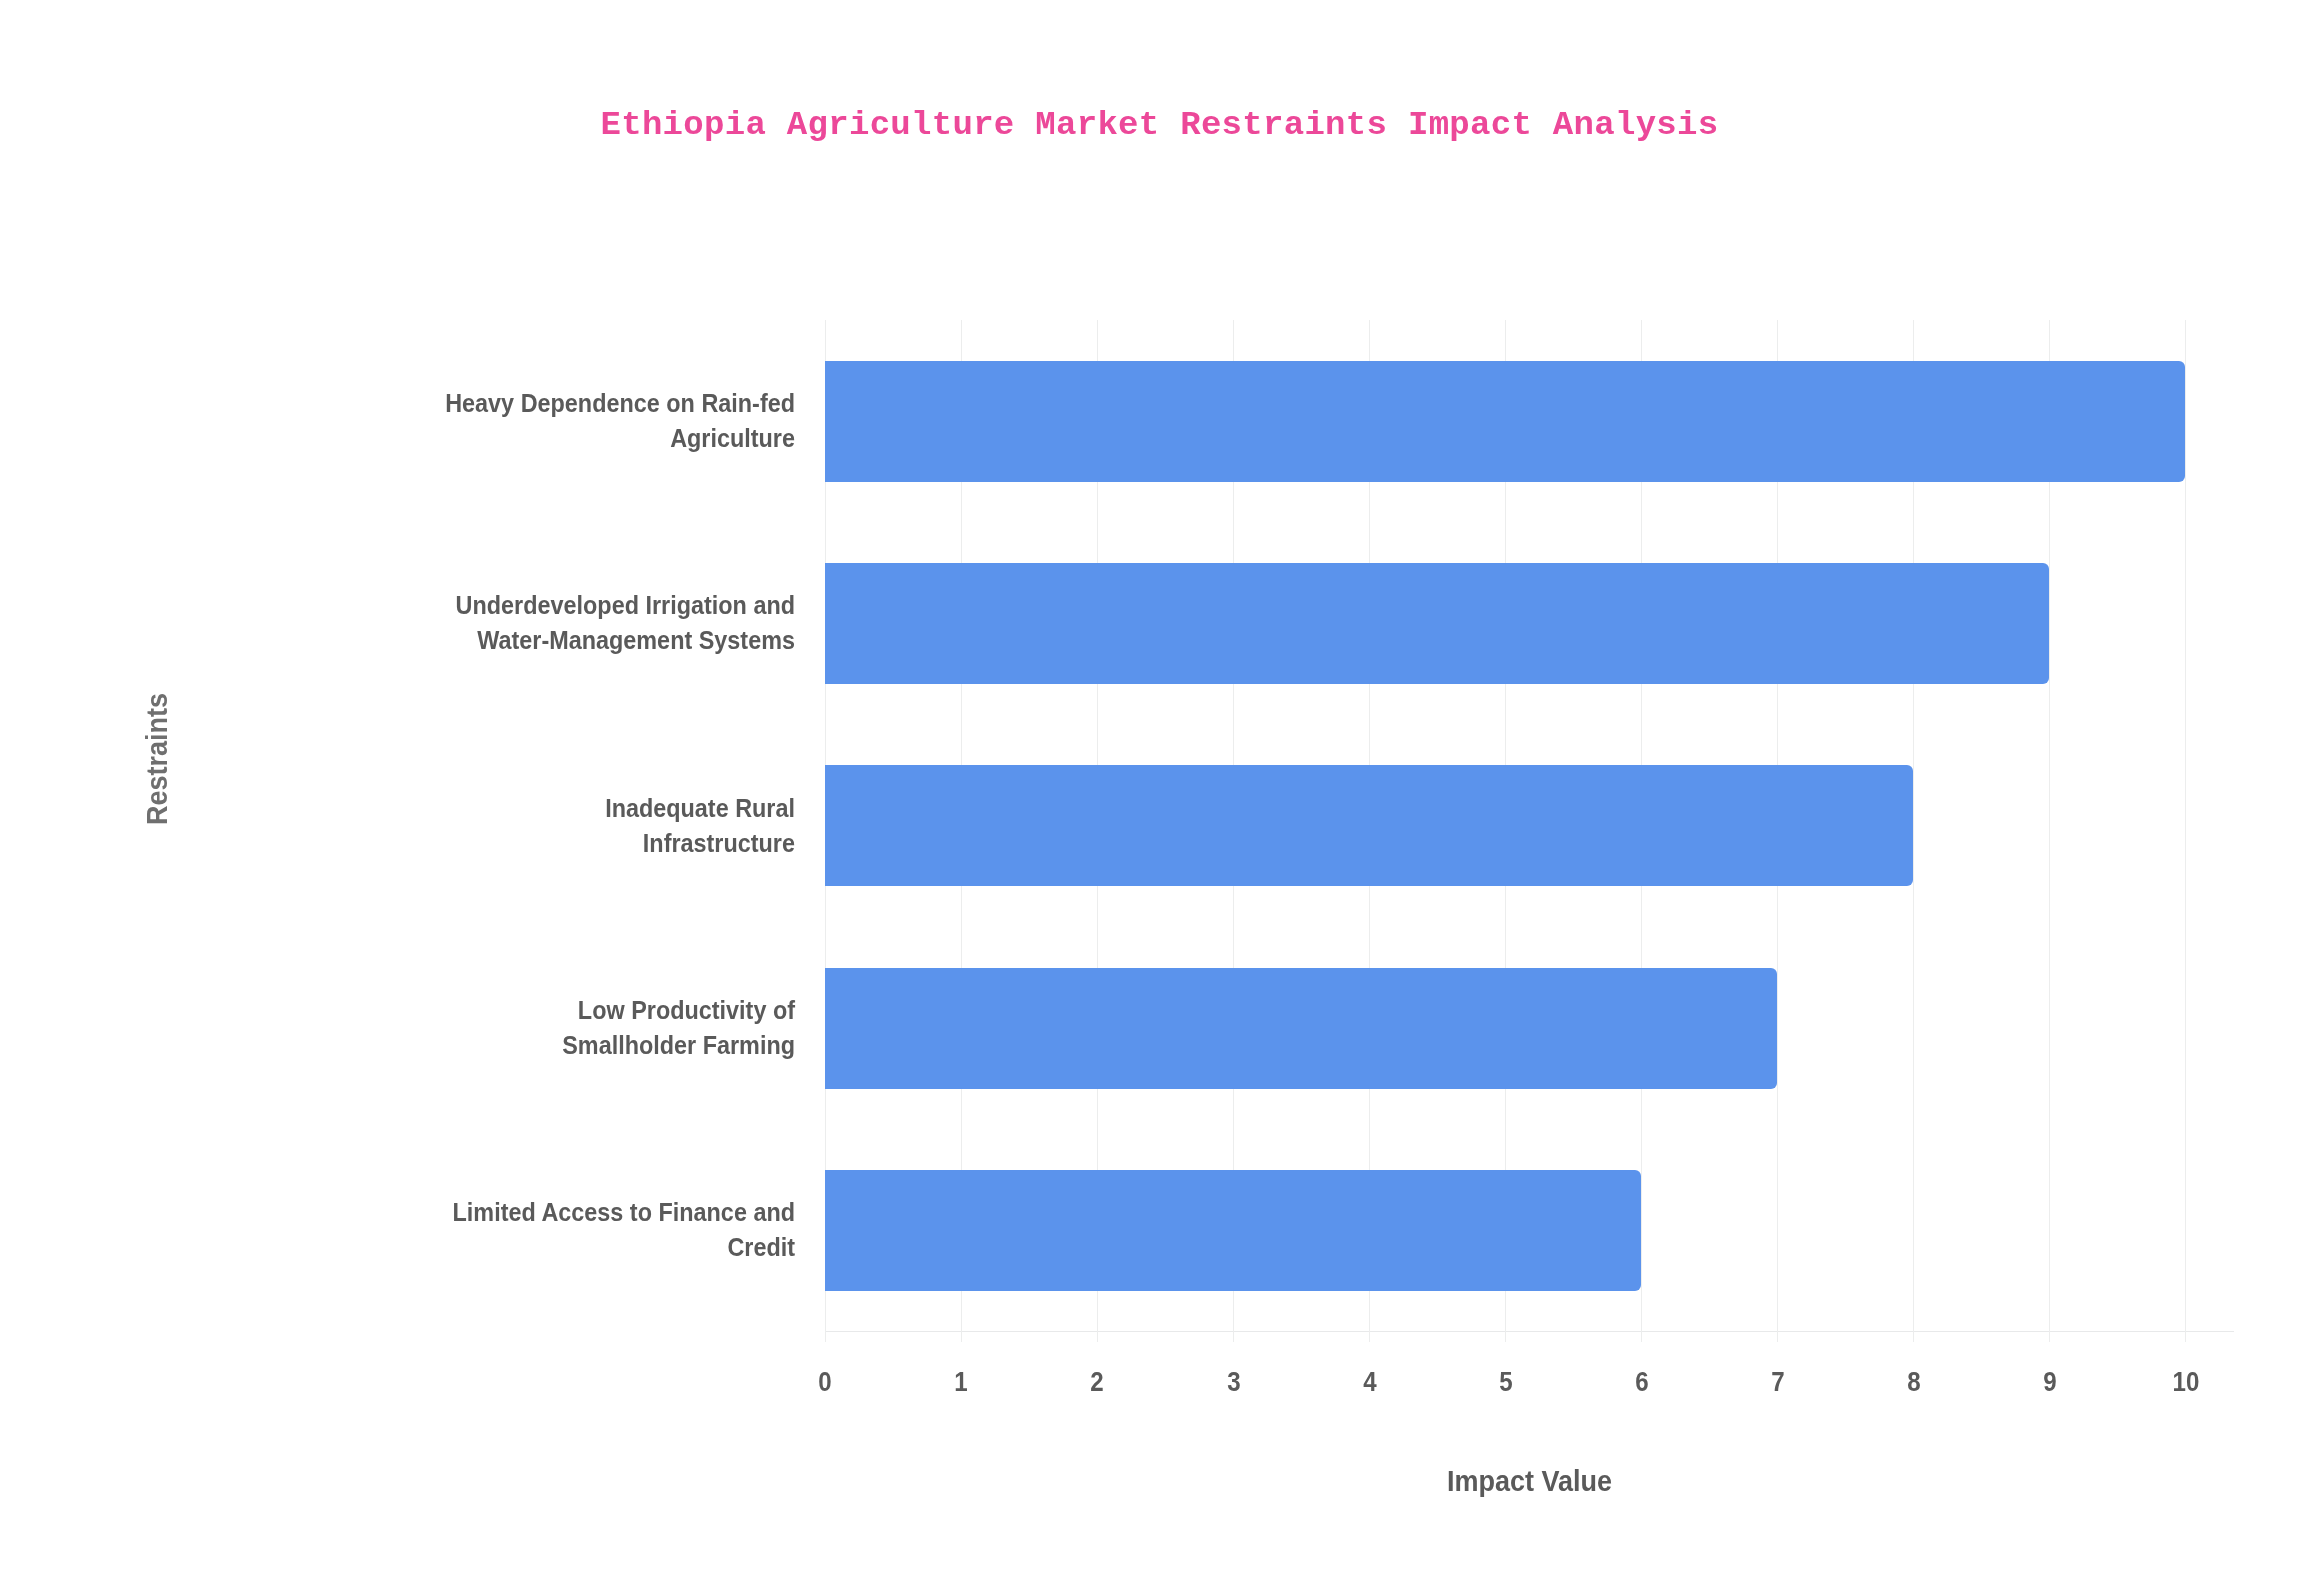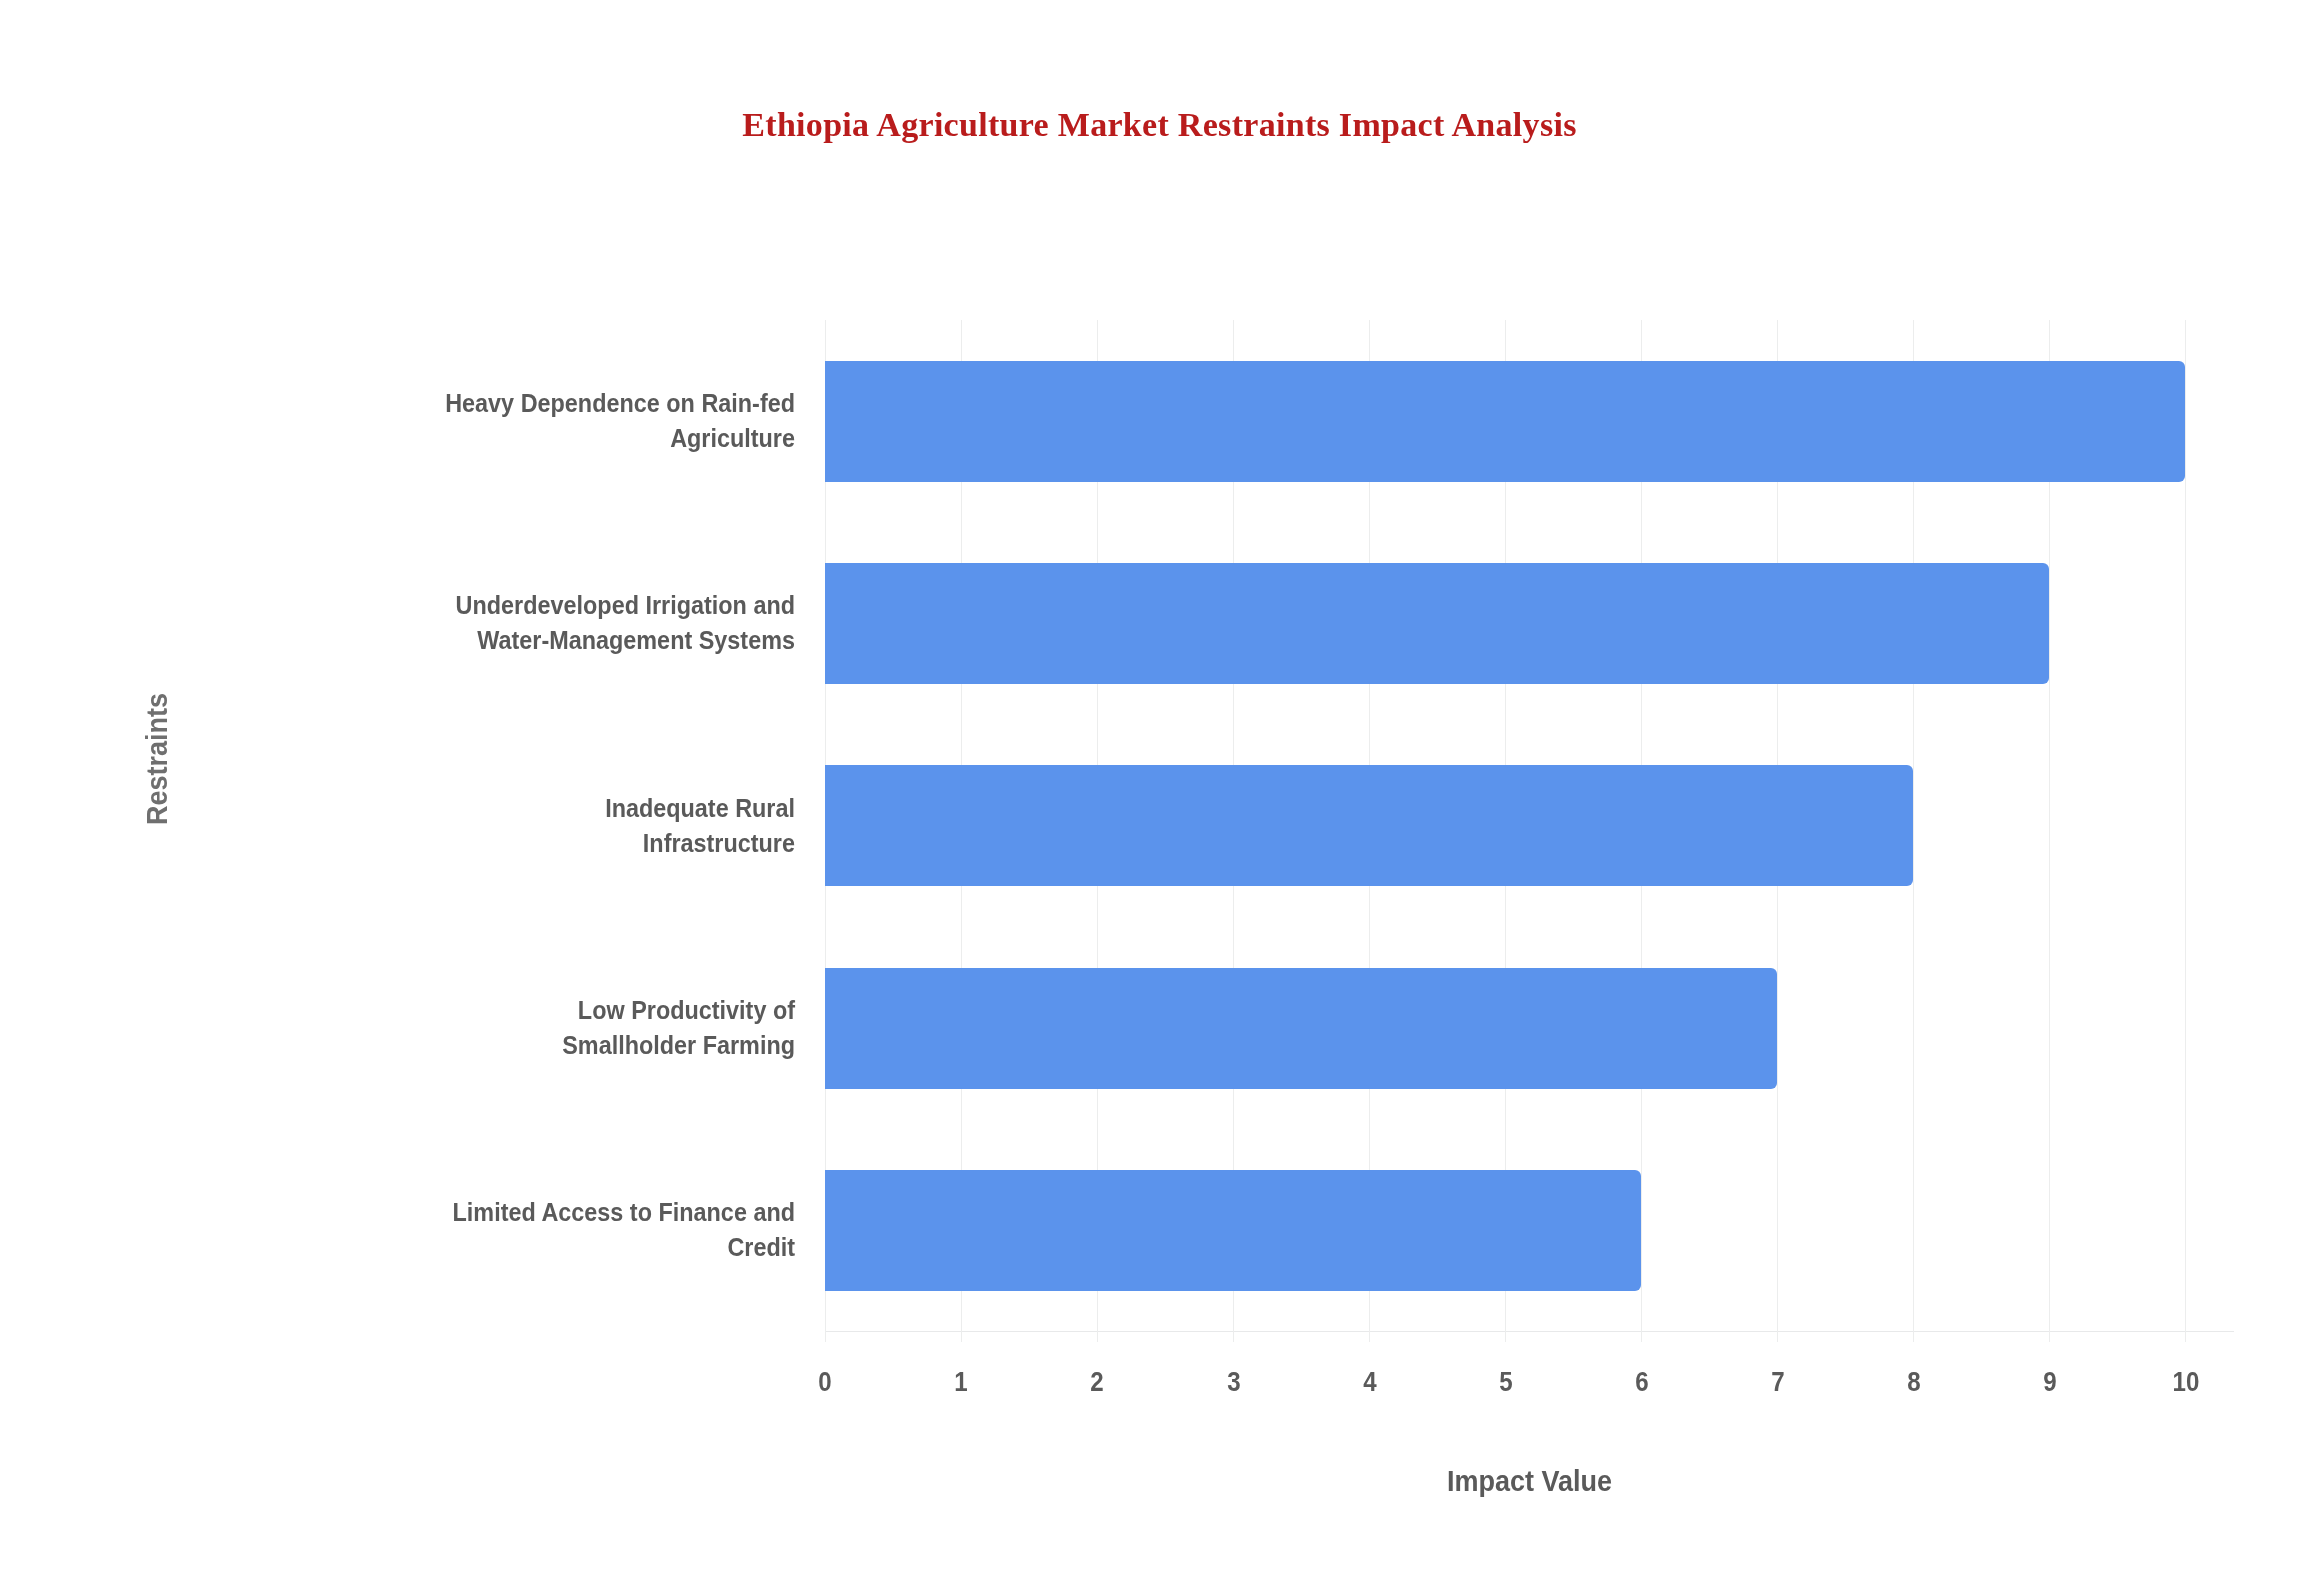--- a/index.html
+++ b/index.html
@@ -15,25 +15,25 @@
     font-family: "Liberation Sans", sans-serif;
   }
 
   
   #chart-title {
     position: absolute;
     top: 106px;
     left: 0;
     width: 2319px;
     text-align: center;
-    font-family: Liberation Serif, serif;
+    font-family: Liberation Mono, monospace;
     font-weight: bold;
     font-size: 34px;
     letter-spacing: 0.3px;
-    color: #b91c1c;
+    color: #ec4899;
     white-space: nowrap;
   }
 
   
   #plot-area {
     position: absolute;
     left: 825px;
     top: 320px;
     width: 1409px;
     height: 1011px;

